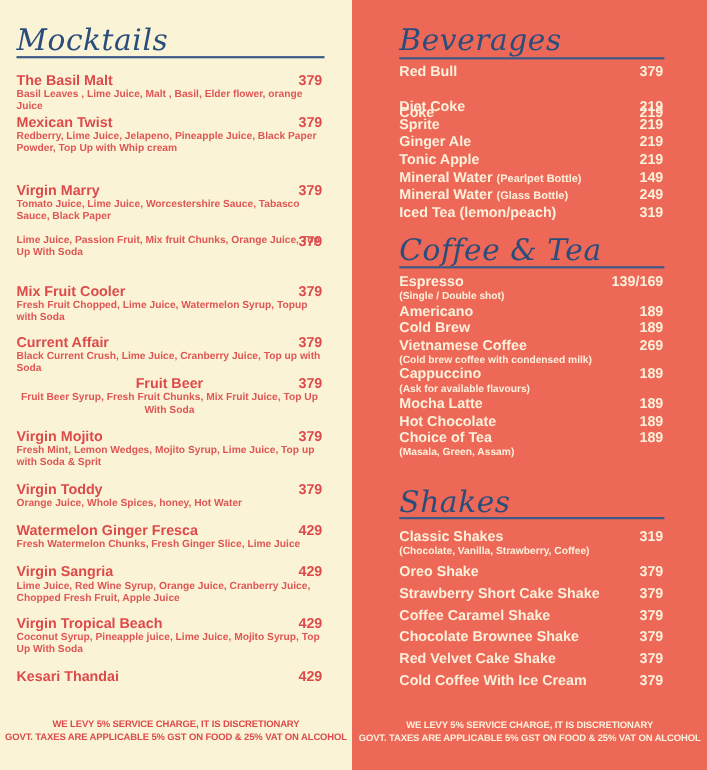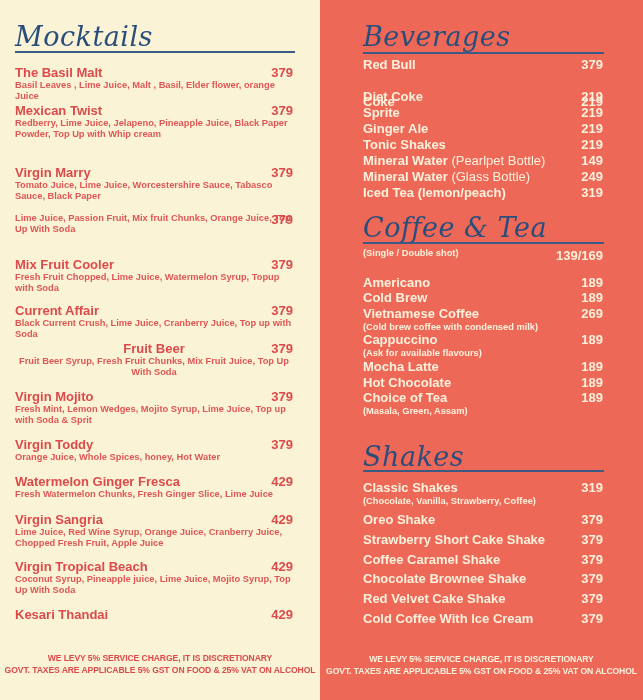--- a/index.html
+++ b/index.html
@@ -12,21 +12,21 @@
   .rule { position:absolute; height:2px; background:#3B5A86; }
 
   .item { position:absolute; }
   .l-item { left:15px; width:278px; }
   .l-name { font-family:"Liberation Sans", sans-serif; font-weight:bold; color:#DC4A4A; font-size:13px; line-height:14px; }
   .l-price { position:absolute; right:0; top:0; font-family:"Liberation Sans", sans-serif; font-weight:bold; color:#DC4A4A; font-size:13px; line-height:14px; }
   .l-desc { font-family:"Liberation Sans", sans-serif; color:#DC4A4A; font-size:9.3px; line-height:10.5px; font-weight:bold; opacity:0.92; }
 
   .r-item { left:363px; width:240px; }
   .r-name { font-family:"Liberation Sans", sans-serif; font-weight:bold; color:#FDF1DB; font-size:13px; line-height:16px; white-space:nowrap; }
-  .r-name small { font-size:13px; font-weight:normal;text-align:center; }
+  .r-name small { font-size:10px; font-weight:bold;text-align:center; }
   .r-price { position:absolute; right:0; top:0; font-family:"Liberation Sans", sans-serif; font-weight:bold; color:#FDF1DB; font-size:13px; line-height:16px; }
   .r-desc { font-family:"Liberation Sans", sans-serif; color:#FDF1DB; font-size:9.3px; line-height:11px; font-weight:bold; }
 
   .footer { position:absolute; text-align:center; font-family:"Liberation Sans", sans-serif; font-weight:bold; font-size:8.6px; line-height:12px; letter-spacing:-0.1px; }
   .l-footer { left:0; width:320px; top:652px; color:#DC4A4A; }
 </style>
 </head>
 <body>
 
 <div class="panel left">
@@ -122,40 +122,41 @@
   </div>
   <div class="item r-item" style="left:43px; top:105px;">
     <div class="r-name">Sprite</div>
     <div class="r-price">219</div>
   </div>
   <div class="item r-item" style="left:43px; top:121px;">
     <div class="r-name">Ginger Ale</div>
     <div class="r-price">219</div>
   </div>
   <div class="item r-item" style="left:43px; top:137px;">
-    <div class="r-name">Tonic Shakes</div>
+    <div class="r-name">Tonic Apple</div>
     <div class="r-price">219</div>
   </div>
   <div class="item r-item" style="left:43px; top:153px;">
     <div class="r-name"><span>Mineral Water</span> <small>(Pearlpet Bottle)</small></div>
     <div class="r-price">149</div>
   </div>
   <div class="item r-item" style="left:43px; top:169px;">
     <div class="r-name"><span>Mineral Water</span> <small>(Glass Bottle)</small></div>
     <div class="r-price">249</div>
   </div>
   <div class="item r-item" style="left:43px; top:185px;">
     <div class="r-name">Iced Tea (lemon/peach)</div>
     <div class="r-price">319</div>
   </div>
 
   <div class="heading" style="left:43px; top:213px;">Coffee &amp; Tea</div>
   <div class="rule" style="left:43px; top:242px; width:241px;"></div>
 
   <div class="item r-item" style="left:43px; top:248px;">
+    <div class="r-name">Espresso</div>
     <div class="r-price">139/169</div>
     <div class="r-desc">(Single / Double shot)</div>
   </div>
   <div class="item r-item" style="left:43px; top:275px;">
     <div class="r-name">Americano</div>
     <div class="r-price">189</div>
   </div>
   <div class="item r-item" style="left:43px; top:290px;">
     <div class="r-name">Cold Brew</div>
     <div class="r-price">189</div>

